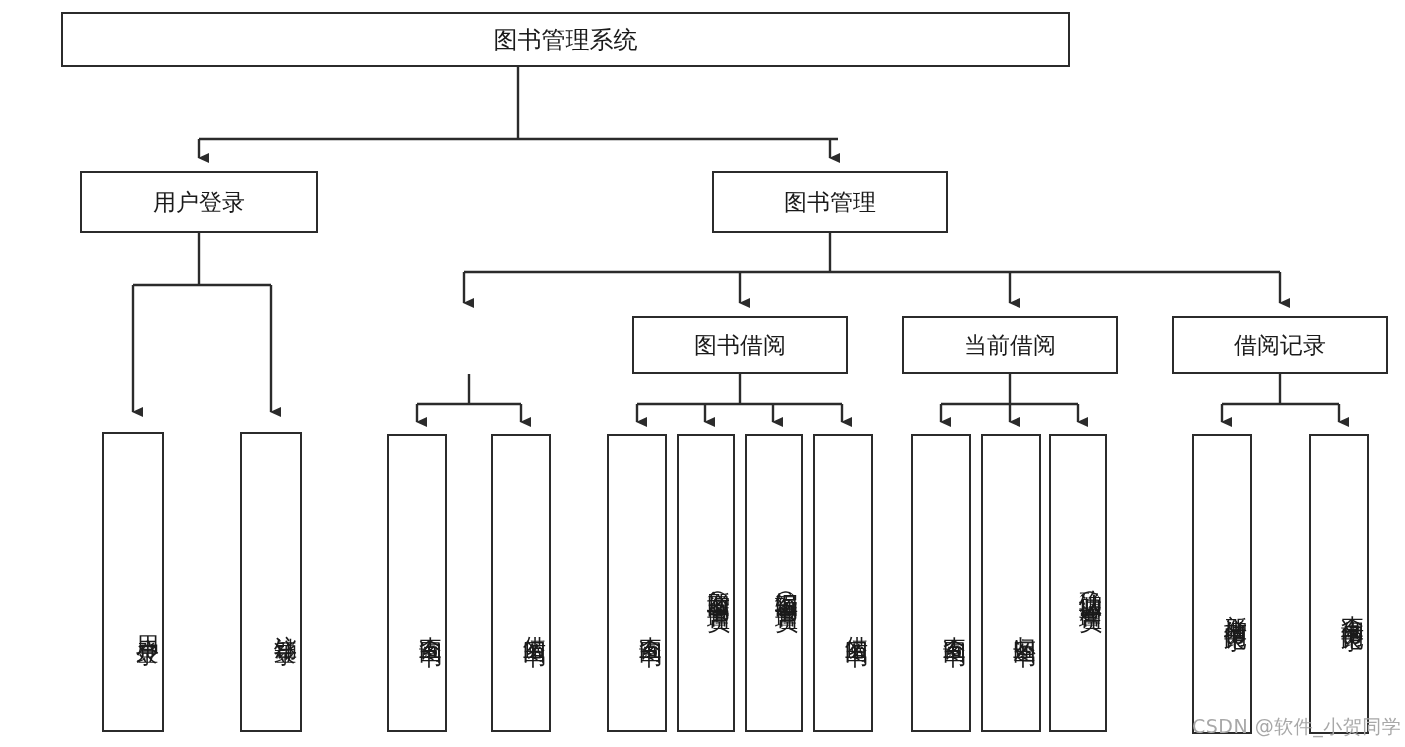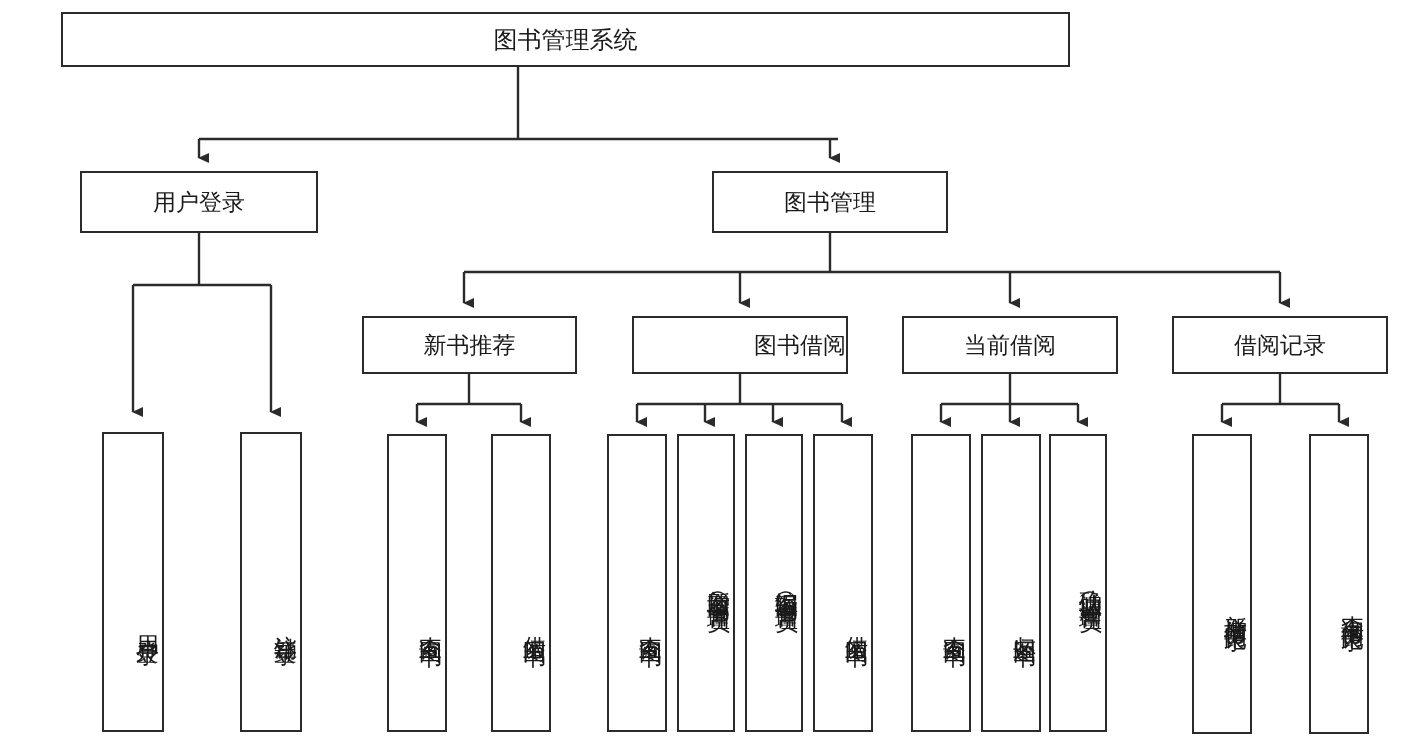--- a/index.html
+++ b/index.html
@@ -123,25 +123,22 @@
   </div>
 
   <div class="node h" style="left:80px; top:171px; width:238px; height:62px;">
     <span class="node-label">用户登录</span>
   </div>
 
   <div class="node h" style="left:712px; top:171px; width:236px; height:62px;align-items:center;">
     <span class="node-label">图书管理</span>
   </div>
 
-  <div class="node h" style="left:362px; top:316px; width:215px; height:58px;">
-    <span class="node-label">新书推荐</span>
-  </div>
-
-  <div class="node h" style="left:632px; top:316px; width:216px; height:58px;justify-content:flex-end;">
+
+  <div class="node h" style="left:632px; top:316px; width:216px; height:58px;">
     <span class="node-label">图书借阅</span>
   </div>
 
   <div class="node h" style="left:1172px; top:316px; width:216px; height:58px;">
     <span class="node-label">借阅记录</span>
   </div>
 
   <div class="node h" style="left:902px; top:316px; width:216px; height:58px;">
     <span class="node-label">当前借阅</span>
   </div>
@@ -191,14 +188,15 @@
   </div>
 
   <div class="node v" style="left:1192px; top:434px; width:60px; height:300px; padding-top:44px;">
     <span class="node-label">新增借阅记录</span>
   </div>
 
   <div class="node v" style="left:1309px; top:434px; width:60px; height:300px; padding-top:44px;">
     <span class="node-label">查询借阅记录</span>
   </div>
 
+  <div class="watermark" style="left:1192px; top:714px;">CSDN @软件_小贺同学</div>
 
 </div>
 
 </body></html>

